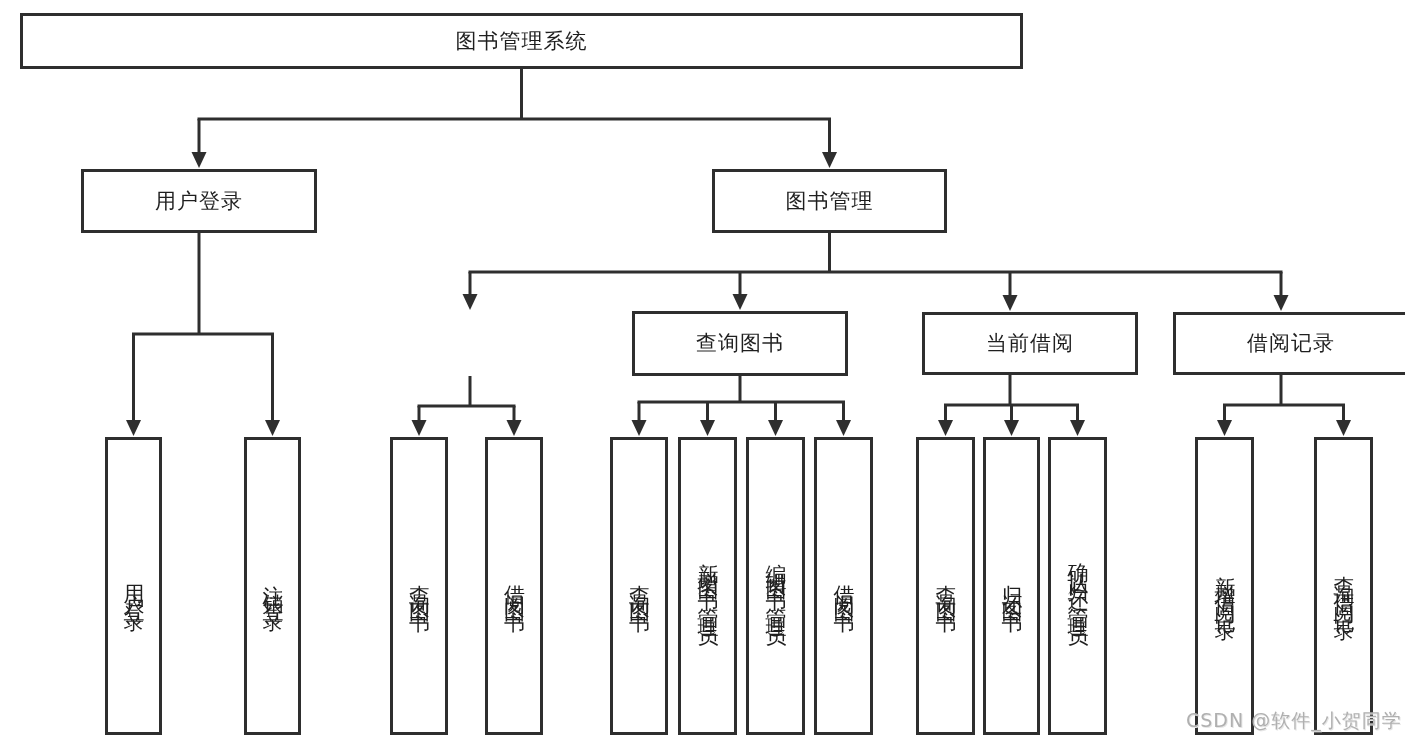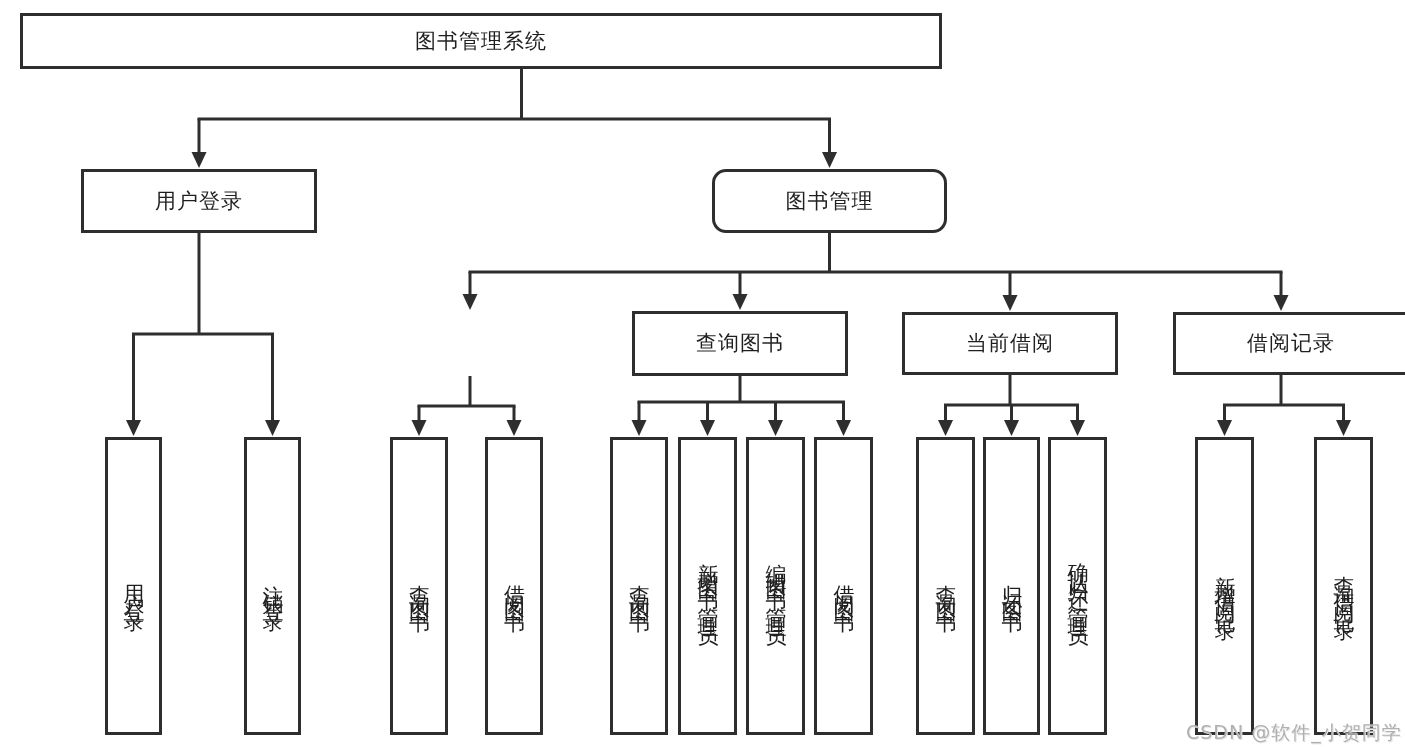--- a/index.html
+++ b/index.html
@@ -38,21 +38,20 @@
   }
   .watermark {
     position: absolute;
     left: 1186px;
     top: 708px;
     font-size: 19px;
     color: #b0b0b0;
     letter-spacing: 1px;
     white-space: nowrap;
     text-shadow: 1px 1px 0 #e6e6e6;
-    margin-top: 12px;
   }
 </style>
 </head>
 <body>
 
 <div class="canvas">
 
   <svg class="connectors" width="1405" height="747" viewBox="0 0 1405 747" xmlns="http://www.w3.org/2000/svg">
     <g stroke="#2e2e2e" stroke-width="3" fill="none">
 
@@ -112,27 +111,27 @@
       <polygon points="768,420 783,420 775.5,436"></polygon>
       <polygon points="836,420 851,420 843.5,436"></polygon>
       <polygon points="938,420 953,420 945.5,436"></polygon>
       <polygon points="1004,420 1019,420 1011.5,436"></polygon>
       <polygon points="1070,420 1085,420 1077.5,436"></polygon>
       <polygon points="1217,420 1232,420 1224.5,436"></polygon>
       <polygon points="1336,420 1351,420 1343.5,436"></polygon>
     </g>
   </svg>
 
-  <div class="box" style="left:20px; top:13px; width:922px; height:56px;">图书管理系统</div>
+  <div class="box" style="left:20px; top:13px; width:1003px; height:56px;">图书管理系统</div>
 
   <div class="box" style="left:81px; top:169px; width:236px; height:64px;">用户登录</div>
-  <div class="box" style="left:712px; top:169px; width:235px; height:64px;border-radius:14px;">图书管理</div>
+  <div class="box" style="left:712px; top:169px; width:235px; height:64px;">图书管理</div>
 
   <div class="box" style="left:632px; top:311px; width:216px; height:65px;">查询图书</div>
-  <div class="box" style="left:902px; top:312px; width:216px; height:63px;">当前借阅</div>
+  <div class="box" style="left:922px; top:312px; width:216px; height:63px;">当前借阅</div>
   <div class="box" style="left:1173px; top:312px; width:236px; height:63px;">借阅记录</div>
 
   <div class="box leaf" style="left:105px; top:437px; width:57px; height:298px;">用户登录</div>
   <div class="box leaf" style="left:244px; top:437px; width:57px; height:298px;">注销登录</div>
 
   <div class="box leaf" style="left:390px; top:437px; width:58px; height:298px;">查询图书</div>
   <div class="box leaf" style="left:485px; top:437px; width:58px; height:298px;">借阅图书</div>
 
   <div class="box leaf" style="left:610px; top:437px; width:58px; height:298px;">查询图书</div>
   <div class="box leaf" style="left:678px; top:437px; width:59px; height:298px;">新增图书（管理员）</div>

